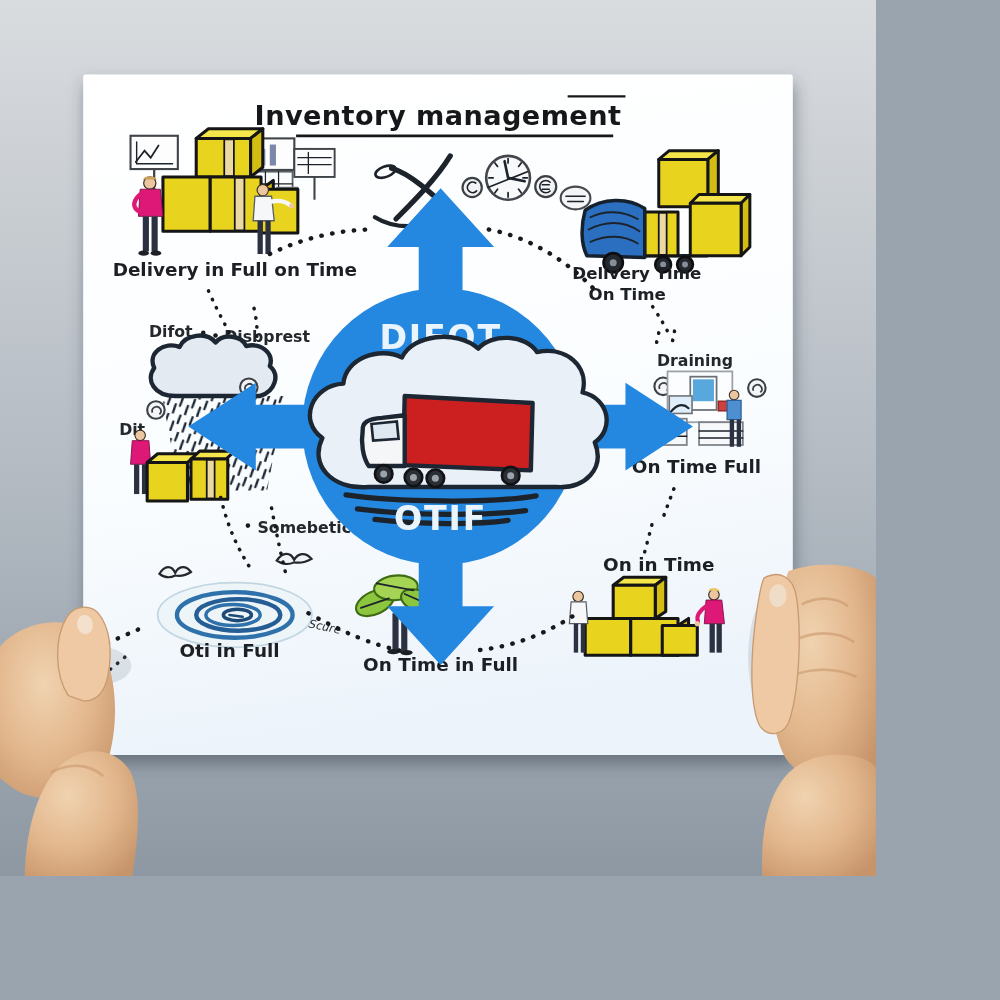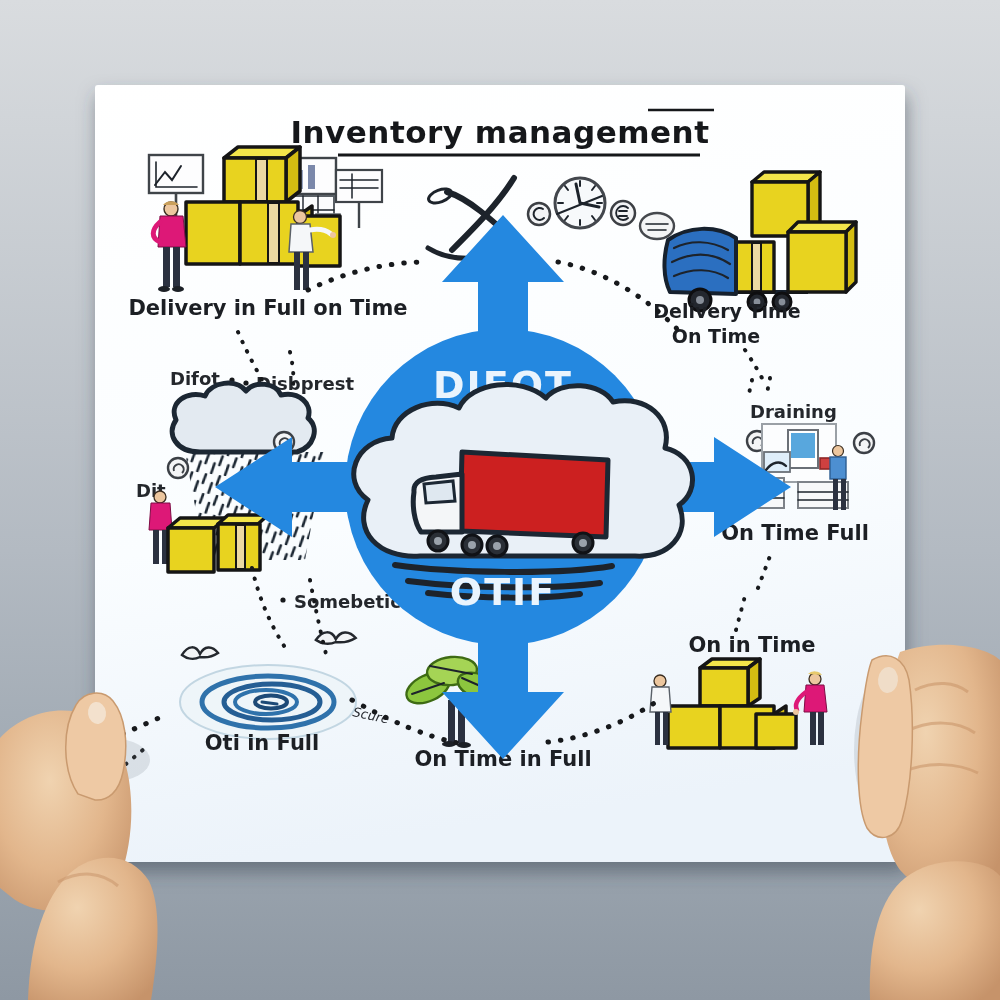--- a/index.html
+++ b/index.html
@@ -1,16 +1,16 @@
 <!DOCTYPE html>
 <html><head>
 <meta charset="utf-8">
 <style>
   html,body{margin:0;padding:0;background:#9aa4ae;}
-  .stage{position:relative;width:1000px;height:1000px;overflow:hidden;
+  .stage{position:relative;width:876px;height:1000px;overflow:hidden;
          font-family:"DejaVu Sans","Liberation Sans",sans-serif;}
   svg{position:absolute;inset:0;display:block;}
   text{font-family:"DejaVu Sans","Liberation Sans",sans-serif;}
   .title-txt{font-size:31px;font-weight:bold;fill:#15171a;letter-spacing:.5px;}
   .station-lbl{font-size:21px;font-weight:bold;fill:#1c1f24;}
   .station-lbl-sm{font-size:19px;font-weight:bold;fill:#1c1f24;}
   .hand-lbl{font-size:18px;font-weight:bold;fill:#24272c;}
   .scribble-lbl{font-size:13px;font-style:italic;fill:#2a2d33;}
   .center-lbl{font-size:38px;font-weight:bold;fill:#eaf4fd;letter-spacing:2px;}
   .dots{stroke:#17191c;stroke-width:5;fill:none;stroke-linecap:round;stroke-dasharray:.5 12;}

